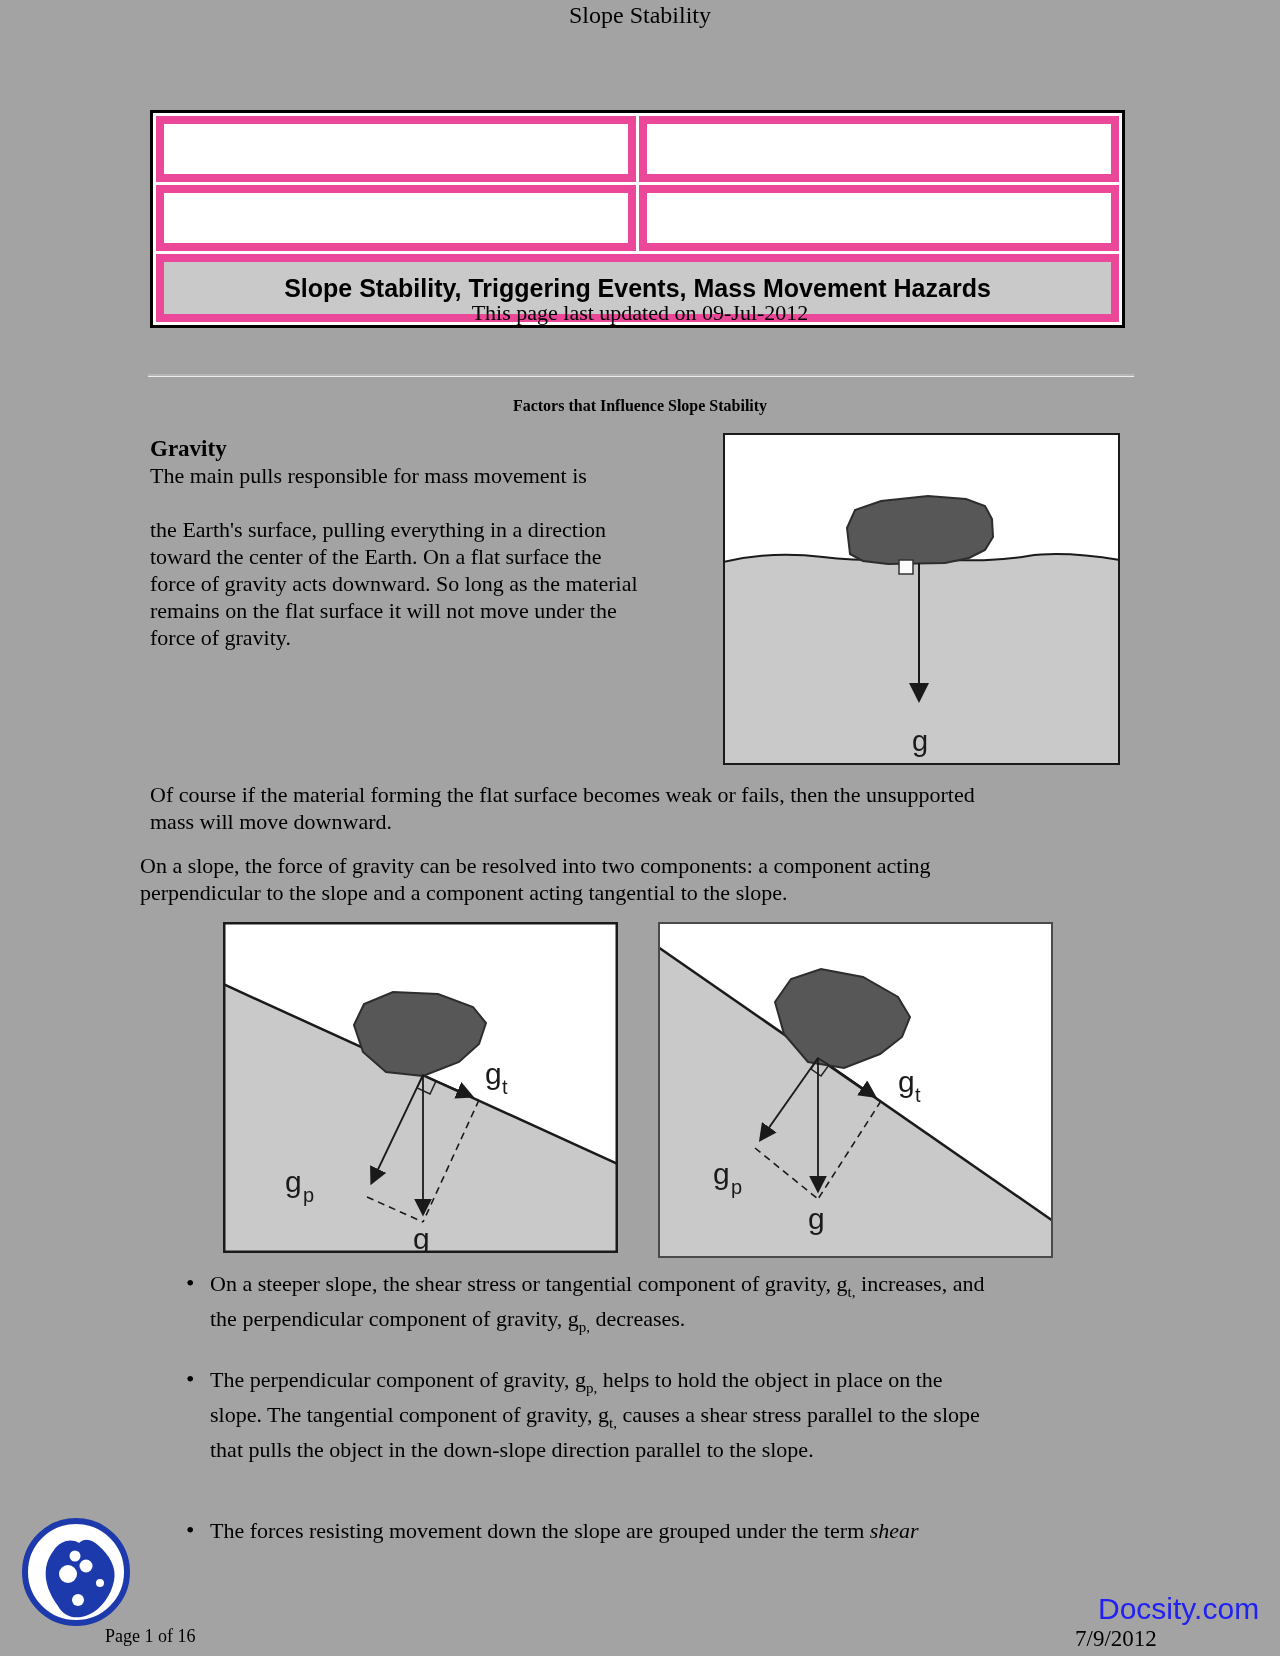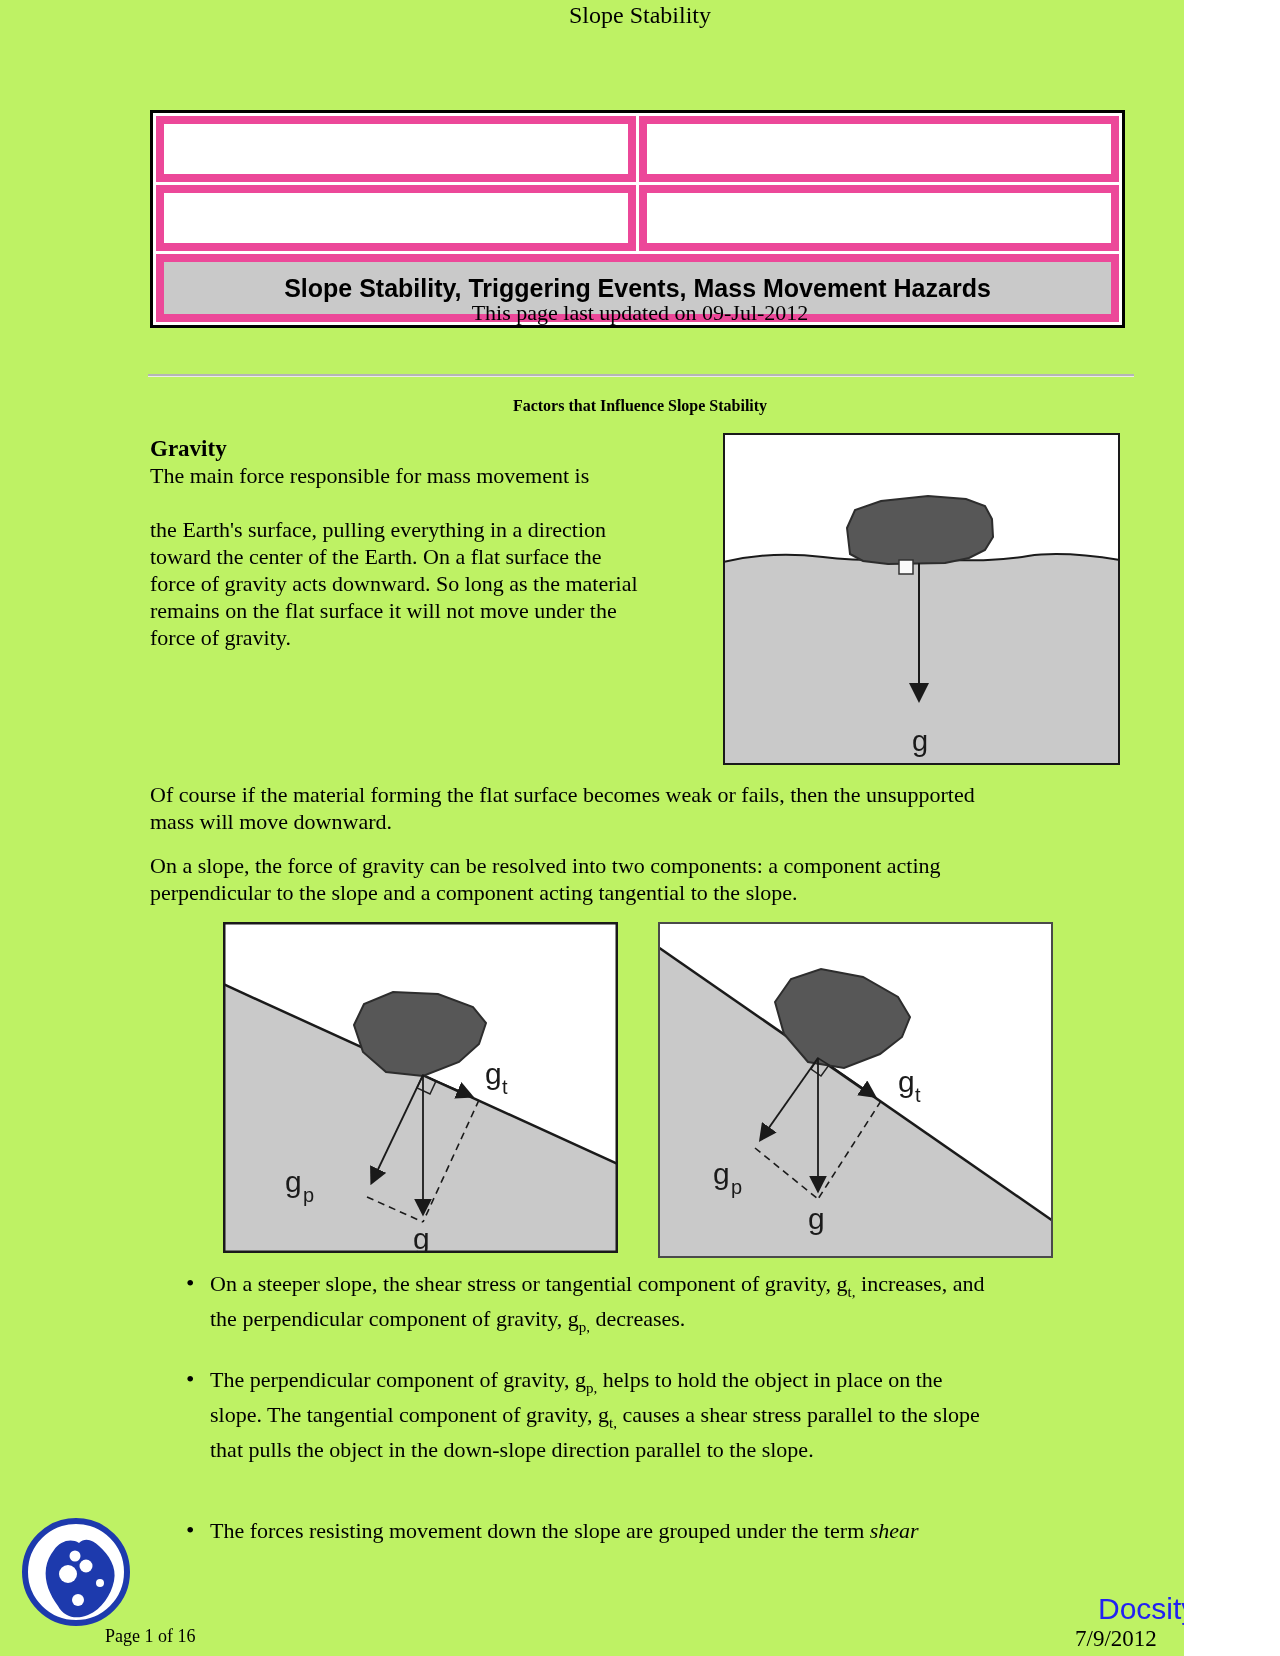--- a/index.html
+++ b/index.html
@@ -1,35 +1,35 @@
 <!DOCTYPE html>
 <html><head>
 <meta charset="utf-8">
 <style>
   html,body{margin:0;padding:0;background:#ffffff;}
-  .page{position:relative;width:1184px;height:1656px;background:#bef264;overflow:hidden;
+  .page{position:relative;width:1280px;height:1656px;background:#a3a3a3;overflow:hidden;
         font-family:"Liberation Serif", serif;color:#000;}
   .page-title{position:absolute;top:2px;left:0;width:1280px;text-align:center;
         font-size:24px;}
   table.hdr{position:absolute;left:150px;top:110px;width:975px;height:170px;
         border-collapse:separate;border-spacing:3px;border:3px solid #000;background:#fff;}
   table.hdr td{border:8px solid #ec4899;background:#fff;height:48px;}
   table.hdr td.banner{background:#c9c9c9;text-align:center;vertical-align:middle;
         font-family:"Liberation Sans", sans-serif;font-weight:bold;font-size:25px;height:50px;}
   .updated{position:absolute;top:300px;left:150px;width:980px;text-align:center;font-size:22px;}
   .rule{position:absolute;top:374px;left:148px;width:986px;height:2px;background:#b5b5b5;
         border-bottom:1px solid #ececec;}
   .section-heading{position:absolute;top:397px;left:150px;width:980px;text-align:center;
         font-size:16px;font-weight:bold;}
   .gravity-heading{position:absolute;top:436px;left:150px;font-size:23px;font-weight:bold;}
   .gravity-par{position:absolute;top:462px;left:150px;width:566px;font-size:22px;line-height:27px;}
   .fig{position:absolute;}
   .fig1{left:723px;top:433px;}
   .par2{position:absolute;top:781px;left:150px;width:985px;font-size:22px;line-height:27px;}
-  .par3{position:absolute;top:852px;left:150px;width:985px;font-size:22px;line-height:27px;}
+  .par3{position:absolute;top:852px;left:140px;width:985px;font-size:22px;line-height:27px;}
   .fig2{left:223px;top:922px;}
   .fig3{left:658px;top:922px;}
   ul.bullets{position:absolute;top:1266px;left:150px;width:950px;margin:0;padding:0;
         list-style:none;font-size:22px;line-height:35px;}
   ul.bullets li{position:relative;padding-left:60px;}
   ul.bullets li + li{margin-top:26px;}
   ul.bullets li.gap-lg{margin-top:46px;}
   ul.bullets li::before{content:"\2022";position:absolute;left:36px;top:0;font-size:24px;}
   ul.bullets sub{font-size:15px;line-height:0;vertical-align:-6px;}
   .bi{font-weight:normal;font-style:italic;}
@@ -65,21 +65,21 @@
 
   <div class="updated">This page last updated on 09-Jul-2012</div>
 
   <div class="rule"></div>
 
   <div class="section-heading">Factors that Influence Slope Stability</div>
 
   <div class="gravity-heading">Gravity</div>
 
   <div class="gravity-par">
-    <span>The main force responsible for mass movement is</span><br>
+    <span>The main pulls responsible for mass movement is</span><br>
     <br>
     <span>the Earth's surface, pulling everything in a direction</span><br>
     <span>toward the center of the Earth. On a flat surface the</span><br>
     <span>force of gravity acts downward. So long as the material</span><br>
     <span>remains on the flat surface it will not move under the</span><br>
     <span>force of gravity.</span>
   </div>
 
   <div class="fig fig1">
     <svg width="397" height="332" viewBox="0 0 397 332">

